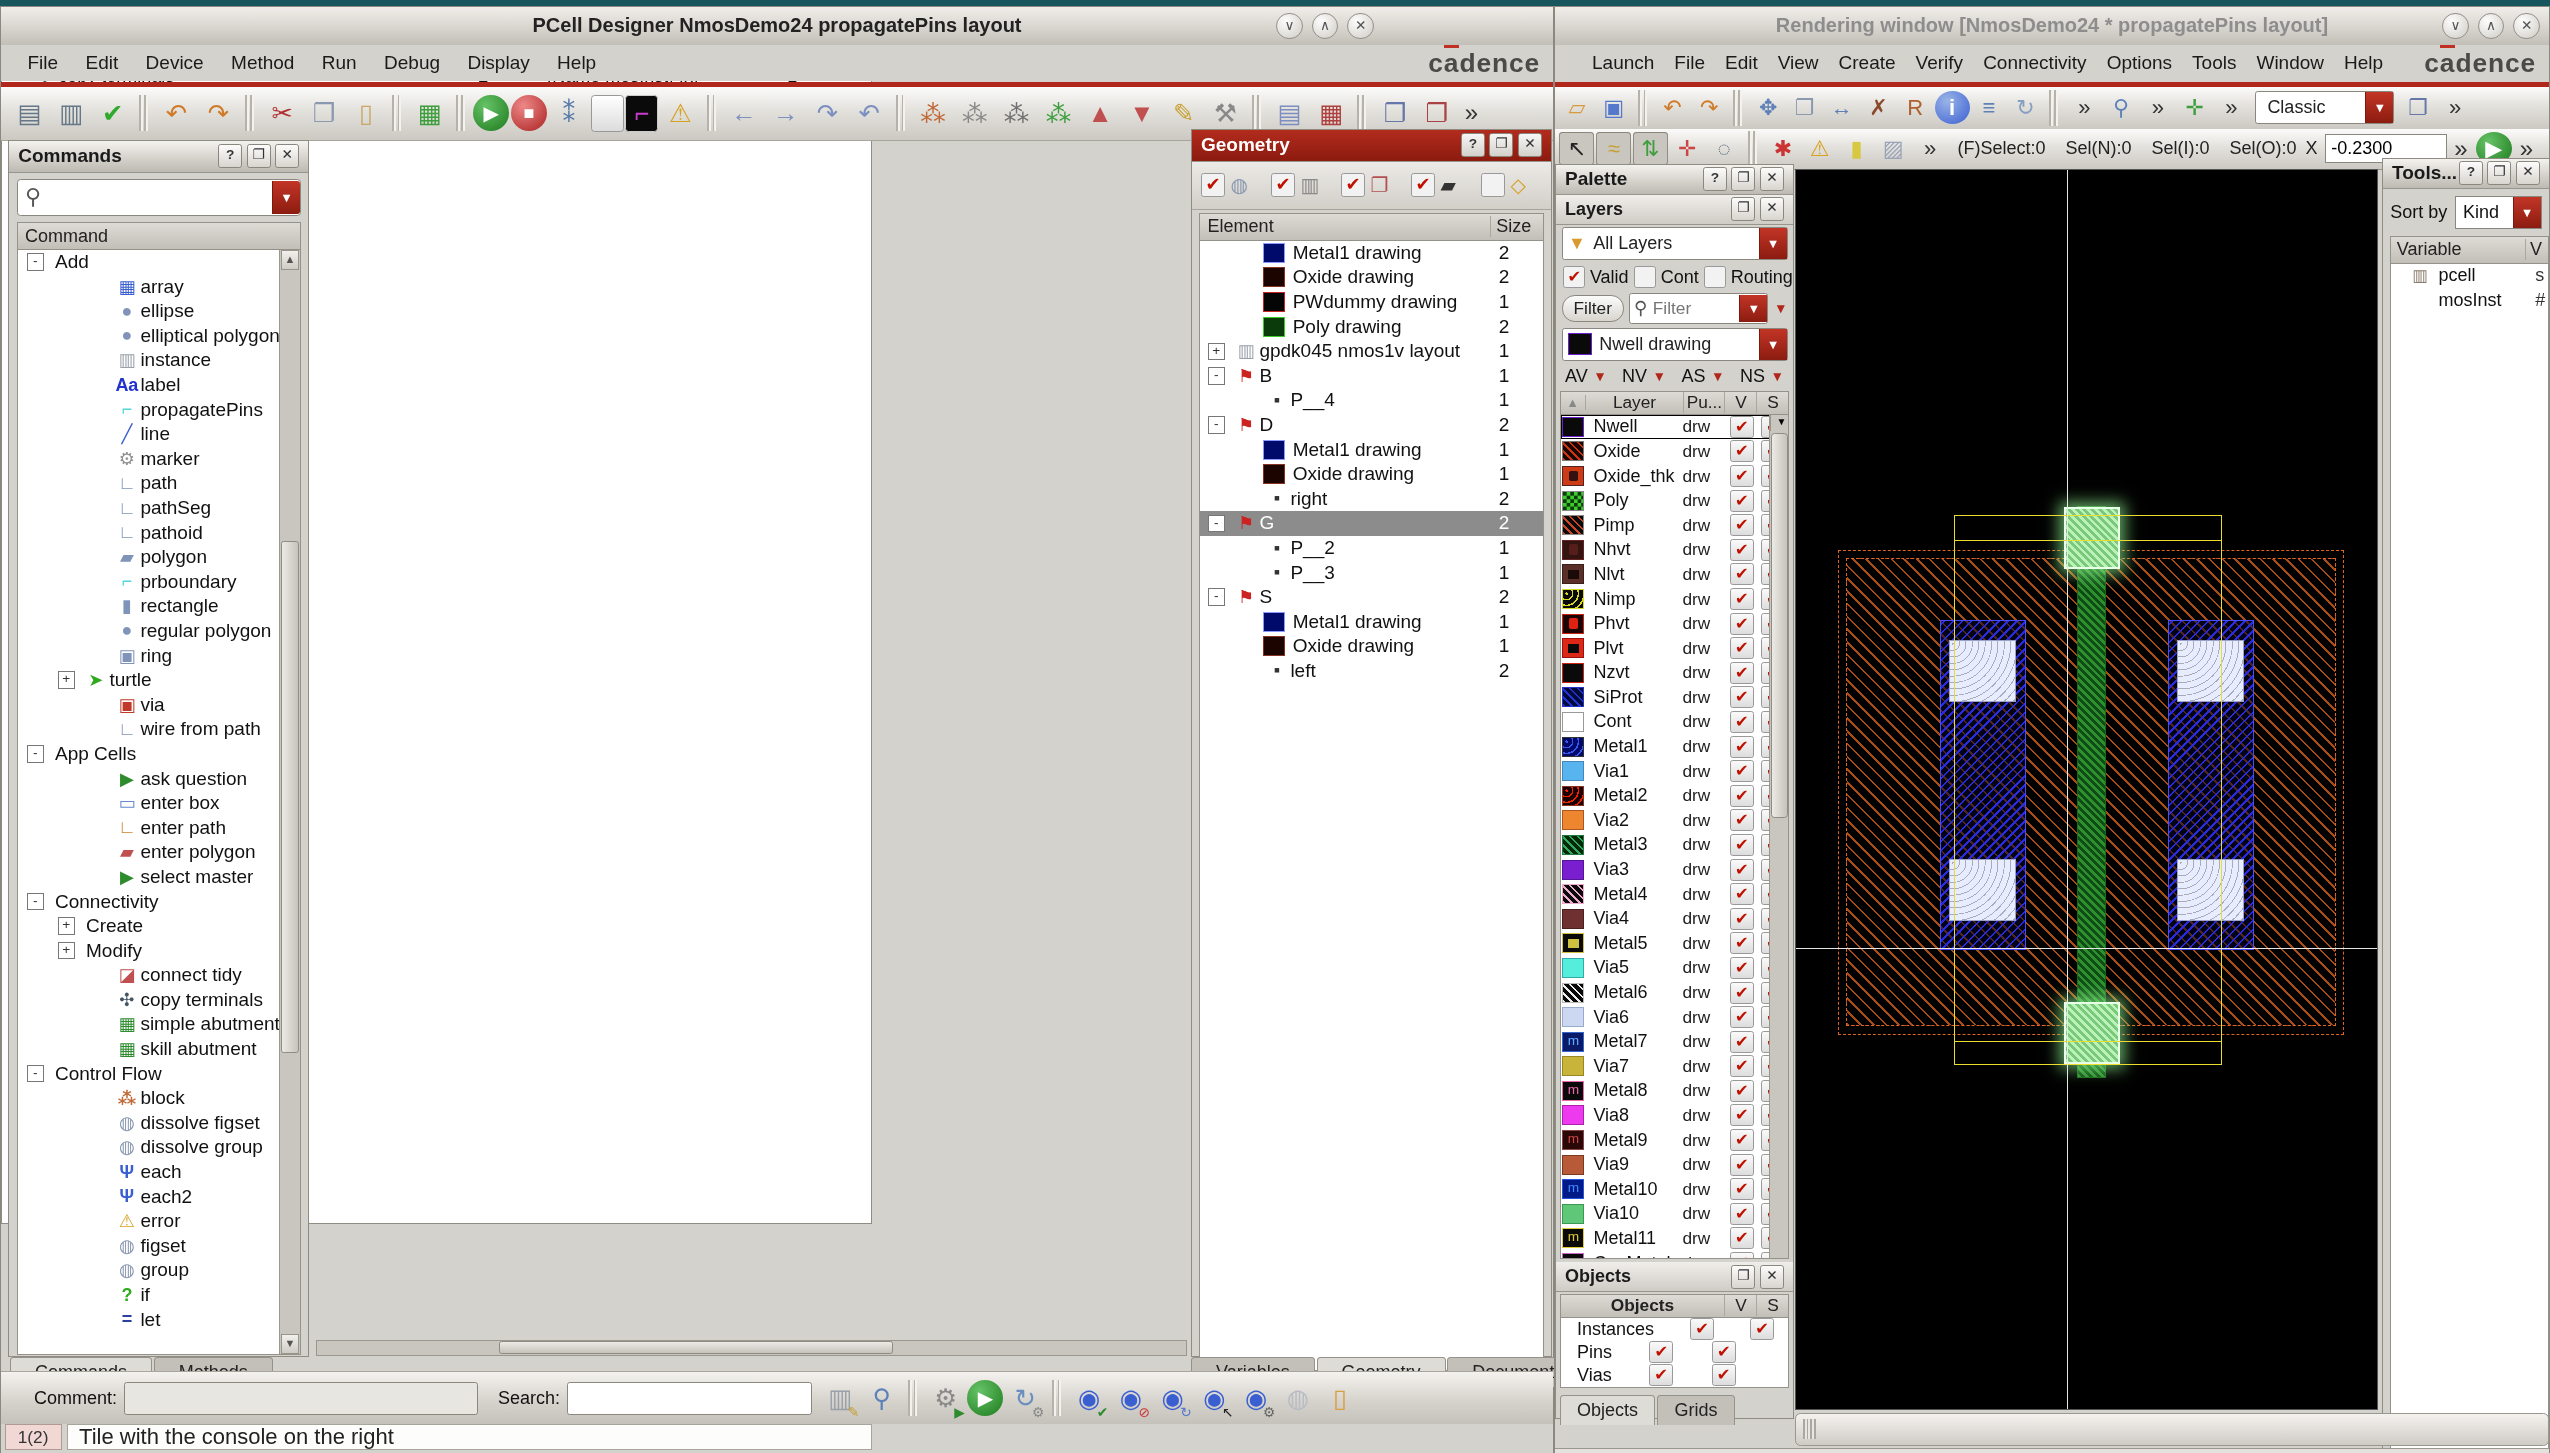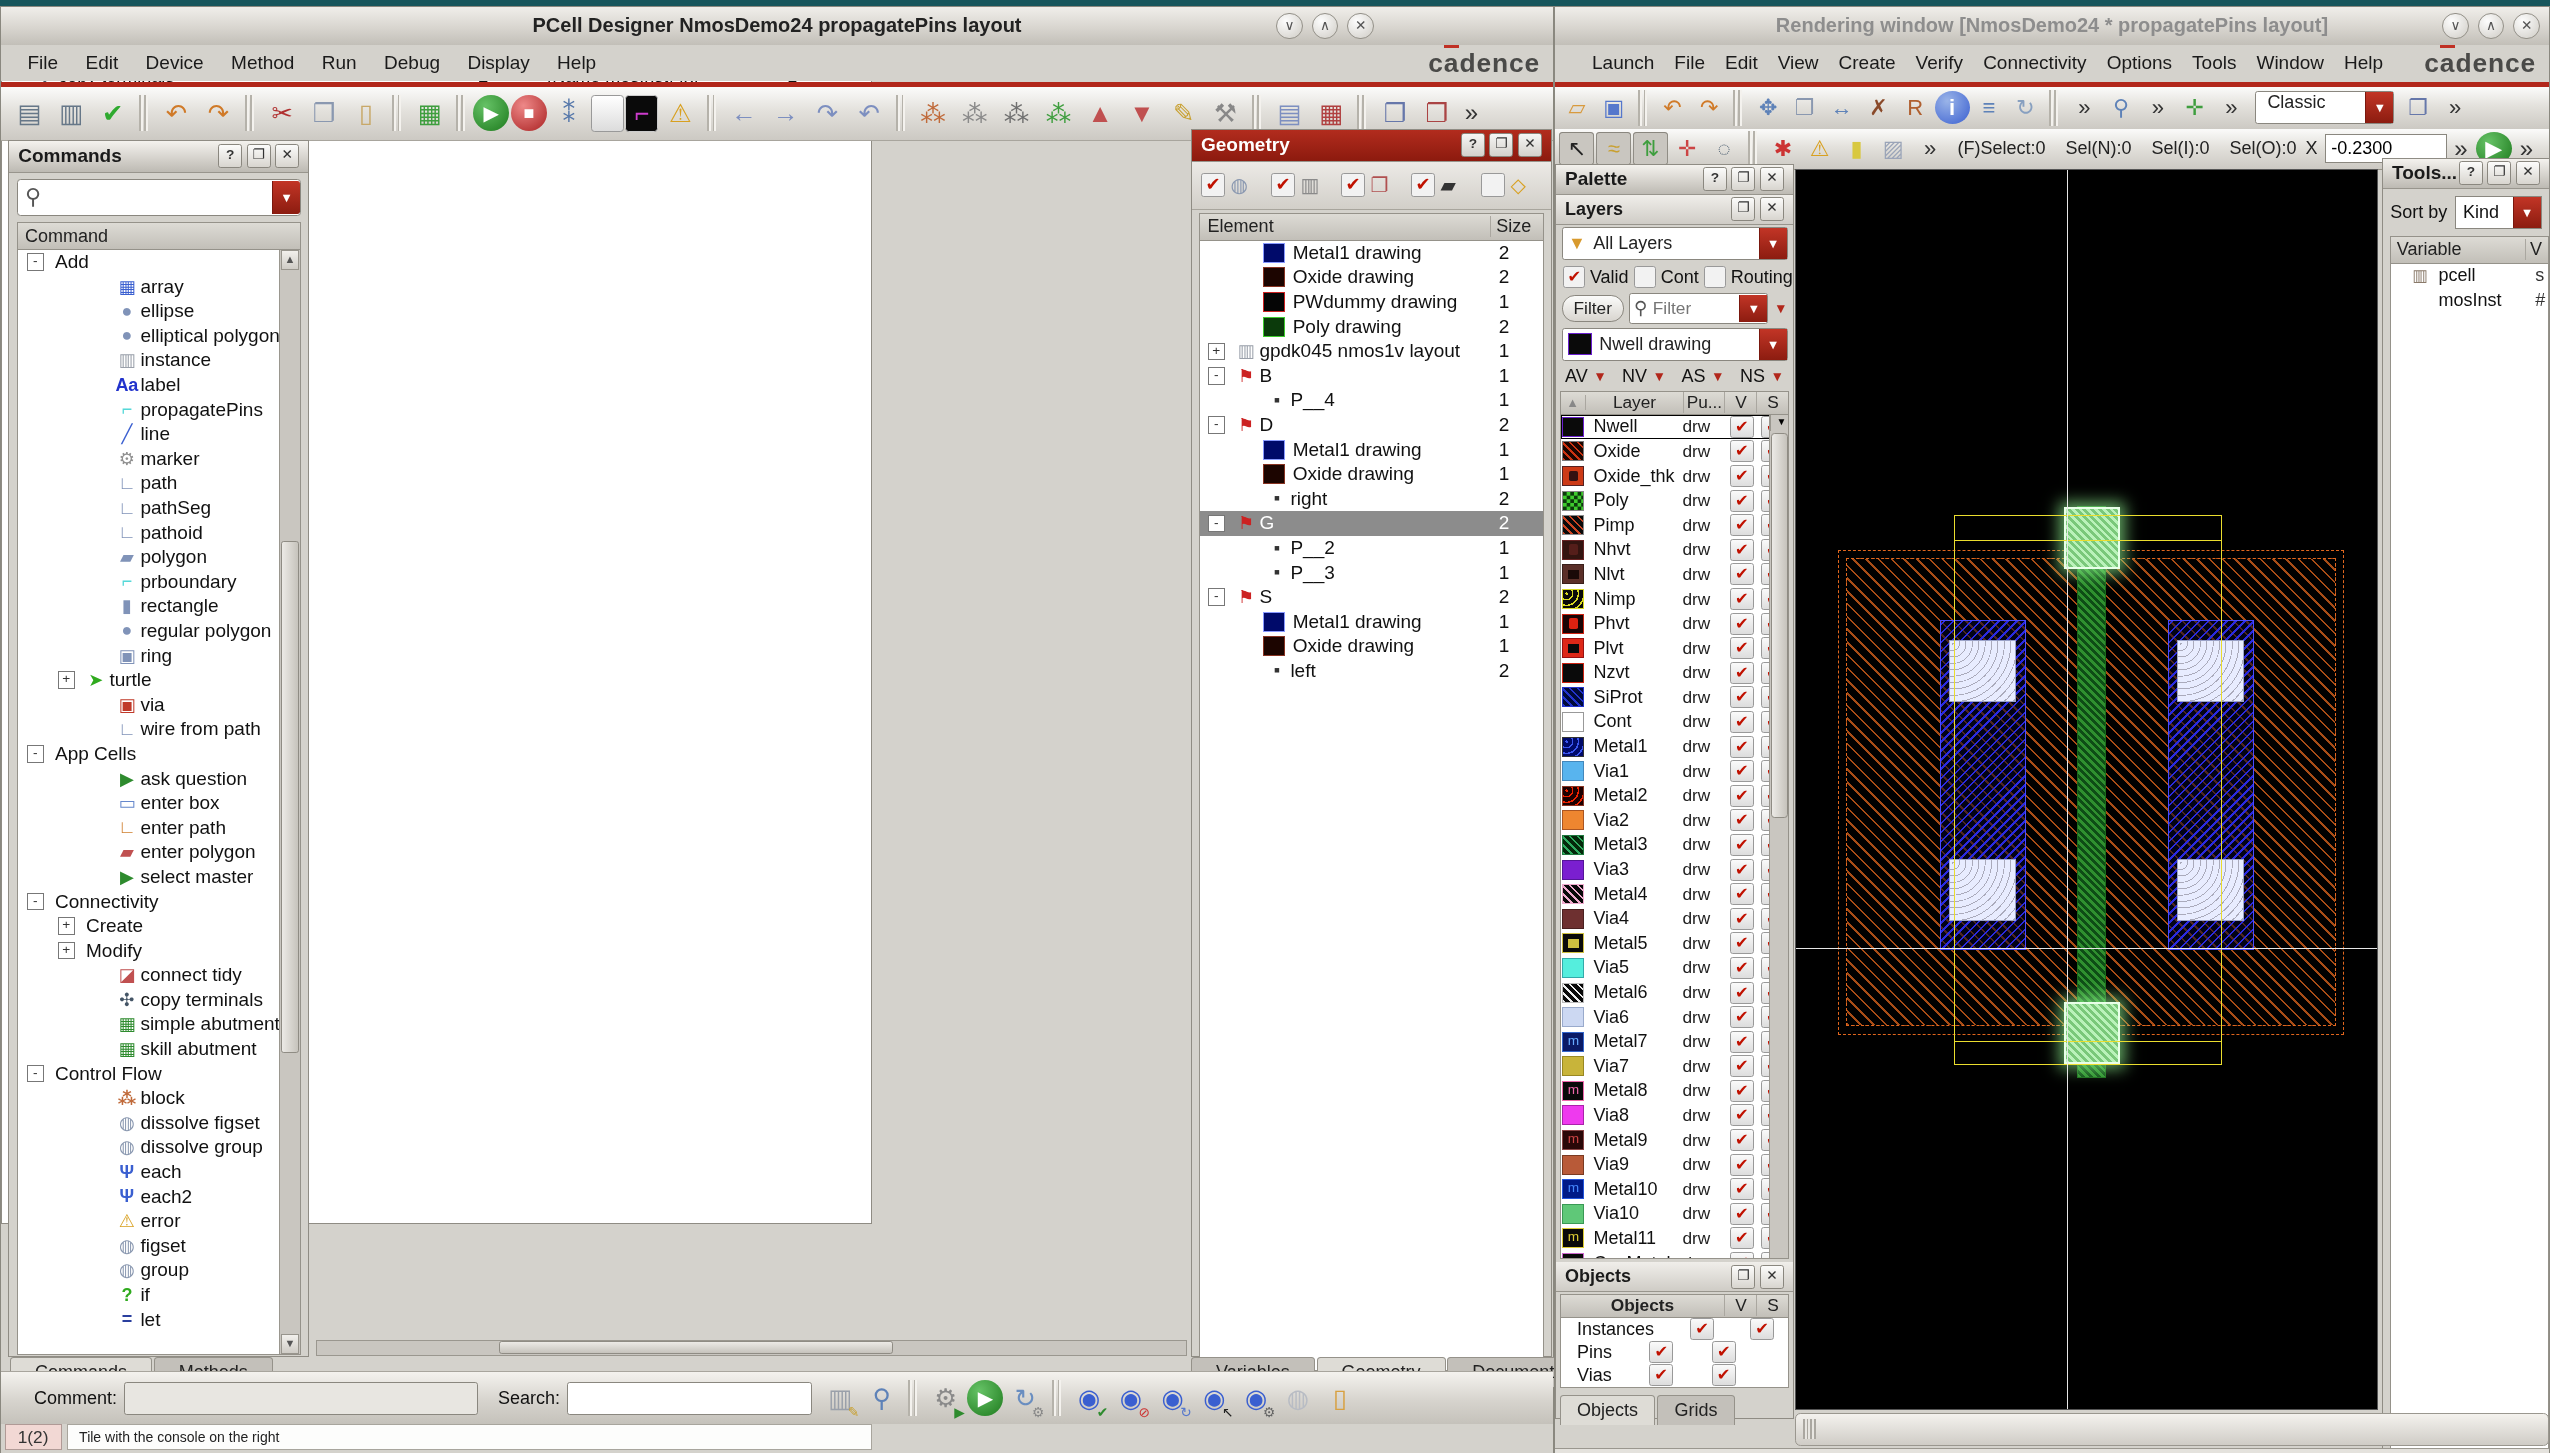--- a/index.html
+++ b/index.html
@@ -38,21 +38,21 @@
   .tbico.circ-green{background:radial-gradient(circle at 35% 30%,#66c266,#1d7a1d);border-radius:50%;width:36px;min-width:36px;height:36px;font-size:20px;}
   .tbico.circ-red{background:radial-gradient(circle at 35% 30%,#e88,#a22);border-radius:50%;width:36px;min-width:36px;height:36px;font-size:18px;}
   .tbico.circ-blue{background:radial-gradient(circle at 35% 30%,#9ab4e8,#3a5fd0);border-radius:50%;width:33px;min-width:33px;height:33px;font-size:20px;font-weight:bold;}
   .tbico.tile-white{background:linear-gradient(#fff,#dcdcdc);border:0.9px solid #999;width:31px;min-width:31px;height:35px;}
   .tbico.tile-dark{background:#0a0a0a;border:0.9px solid #ccc;width:31px;min-width:31px;height:35px;}
   .tbico.tile-sel{background:#c9c6c0;box-shadow:inset 0 0 0 0.9px #8a877f;}
   .tb-sep{width:11px;height:36px;margin:0 5.5px;
     background:repeating-linear-gradient(90deg,#b5b2aa 0 1.8px,#f4f2ee 1.8px 3.6px,transparent 3.6px 5.5px);}
   .chev{font-size:24px;color:#333;padding:0 7.3px;}
   
-  .combo{display:inline-flex;height:31px;background:#fff;border:0.9px solid #8a877f;border-radius:2.7px;margin:0 5.5px;}
+  .combo{display:inline-flex;align-items:center;height:31px;background:#fff;border:0.9px solid #8a877f;border-radius:2.7px;margin:0 5.5px;}
   .combo .cval{font-size:18px;color:#222;padding:0 11px;min-width:87px;}
   .redbtn{width:27px;height:100%;background:linear-gradient(#c23526,#8c1c10);display:flex;align-items:center;justify-content:center;
     color:#fff;font-size:12.8px;border-left:0.9px solid #7a180e;}
   .stat-fields{display:flex;gap:20px;font-size:18px;color:#222;margin:0 9px;}
   .xfield{display:flex;align-items:center;font-size:18px;color:#222;gap:7.3px;}
   .xfield input{width:109px;height:27px;border:0.9px solid #8a877f;font-size:18px;padding:0 5.5px;font-family:inherit;}
   
   .panel{position:absolute;background:#d4d2cc;border:0.9px solid #8f8c84;box-sizing:border-box;}
   .ptitle{height:31px;background:linear-gradient(#f4f2ee,#d3d0ca 60%,#bdbab3);border-bottom:0.9px solid #98958d;
     display:flex;align-items:center;padding:0 9px;font-size:19px;font-weight:bold;color:#1a1a1a;}
@@ -201,21 +201,21 @@
   #w1bottom{position:absolute;left:0;right:0;top:1364px;height:53px;background:linear-gradient(#f4f2ee,#d6d3cd 55%,#c4c1ba);
     border-top:0.9px solid #a8a59d;display:flex;align-items:center;gap:7.3px;padding:0 9px;}
   #w1bottom .lbl{font-size:18px;color:#111;}
   .tinput{height:31px;background:#fff;border:0.9px solid #8a877f;border-radius:2.7px;font-size:18px;padding:0 7.3px;font-family:inherit;}
   #commentInput{width:337px;background:#e8e6e1;}
   #searchInput{width:228px;}
   #w1status{position:absolute;left:0;right:0;top:1417px;height:27px;background:#d4d2cc;display:flex;align-items:center;}
   .statbadge{width:55px;height:24px;margin-left:3.6px;background:#f2d8d4;border:0.9px solid #b09a96;font-size:17.3px;color:#333;
     display:flex;align-items:center;justify-content:center;}
   .statmsg{flex:0 0 auto;width:792px;height:24px;margin-left:5.5px;background:#fdfdfc;border:0.9px solid #a8a59d;
-    font-size:14px;color:#222;display:flex;align-items:center;padding-left:11px;}
+    font-size:22px;color:#222;display:flex;align-items:center;padding-left:11px;}
   #w2scroll{position:absolute;left:240px;top:1406px;width:754px;height:33px;background:linear-gradient(#f4f2ee,#cfccc6);
     border:0.9px solid #9a978f;border-radius:5.5px;box-sizing:border-box;}
   #w2scroll .grip{position:absolute;left:7.3px;top:5.5px;bottom:5.5px;width:12.8px;
     background:repeating-linear-gradient(90deg,#aaa7a0 0 1.8px,#e8e6e1 1.8px 3.6px);}
   #w2clip{position:absolute;left:0;right:0;top:1441px;height:7.3px;background:#e4e2dd;border-top:0.9px solid #9a978f;}
   .palsplit{position:absolute;left:827px;top:151px;width:3.6px;height:1292px;background:#0a0a0a;}
 </style>
 </head>
 <body>
 

